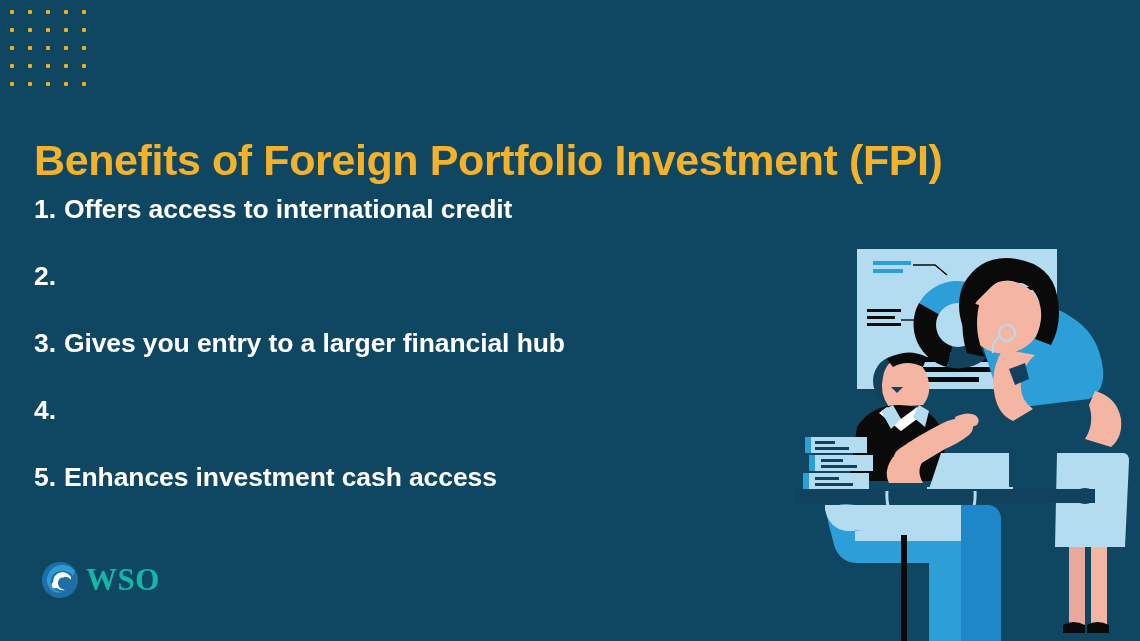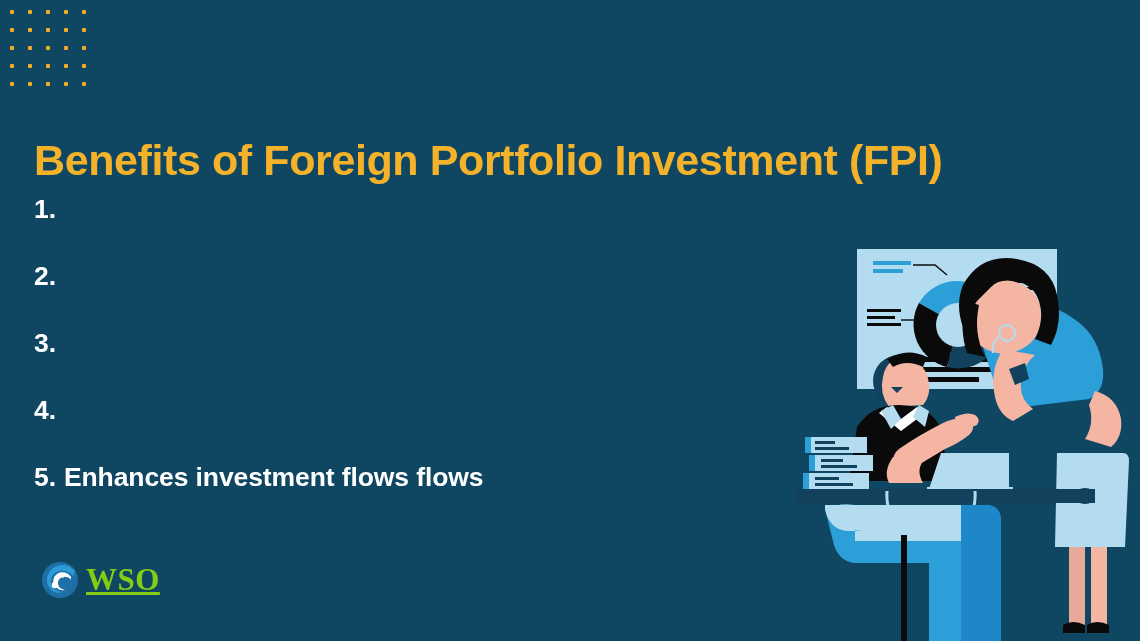--- a/index.html
+++ b/index.html
@@ -136,52 +136,54 @@
     <span class="dot" style="background: rgb(240, 173, 36);"></span>
     <span class="dot" style="background: rgb(240, 173, 36);"></span>
     <span class="dot" style="background: rgb(240, 173, 36);"></span>
   </div>
 
   <h1 id="page-title" style="color: rgb(244, 177, 42);">Benefits of Foreign Portfolio Investment (FPI)</h1>
 
   <ul id="benefits-list">
     <li style="color: rgb(255, 255, 255);">
       <span class="num">1.</span>
+      <span>Offers access to international credit</span>
     </li>
     <li style="color: rgb(255, 255, 255);">
       <span class="num">2.</span>
     </li>
     <li style="color: rgb(255, 255, 255);">
       <span class="num">3.</span>
+      <span>Gives you entry to a larger financial hub</span>
     </li>
     <li style="color: rgb(255, 255, 255);">
       <span class="num">4.</span>
     </li>
     <li style="color: rgb(255, 255, 255);">
       <span class="num">5.</span>
-      <span>Enhances investment flows flows</span>
+      <span>Enhances investment cash access</span>
     </li>
   </ul>
 
   <div id="logo">
     <svg id="logo-mark" viewBox="0 0 38 38">
       <defs>
         <clipPath id="logoClip">
             <circle cx="19" cy="19" r="18"></circle>
           </clipPath>
       </defs>
       <circle cx="19" cy="19" r="18" fill="#1d6fa6"></circle>
       <g clip-path="url(#logoClip)">
         <path d="M34 10c-5-7-16-8-22-3C6 12 4 20 8 26c3 5 9 7 14 5-6 0-11-4-12-9-1-6 3-11 9-12 5-1 10 1 13 5z" fill="#2f9ad8"></path>
         <path d="M30 16c-3-5-10-6-14-3-4 3-5 8-2 12 2 3 6 5 10 4-4-1-7-3-7-7 0-4 4-7 8-6 2 0 4 1 5 3z" fill="#ffffff"></path>
         <circle cx="14" cy="24" r="3.2" fill="#ffffff"></circle>
         <circle cx="21.5" cy="14.5" r="2.2" fill="#ffffff"></circle>
       </g>
     </svg>
-    <span id="logo-text" style="color: #84cc16; text-decoration: underline;">WSO</span>
+    <span id="logo-text" style="color: #14b8a6;">WSO</span>
   </div>
 
   <svg id="illustration" viewBox="0 0 345 400">
 
     <g>
       <rect x="62" y="8" width="200" height="140" fill="#b4dcf0"></rect>
 
       <g>
         <rect x="78" y="20" width="38" height="4" fill="#2c9fd9"></rect>
         <rect x="78" y="28" width="30" height="4" fill="#2c9fd9"></rect>

